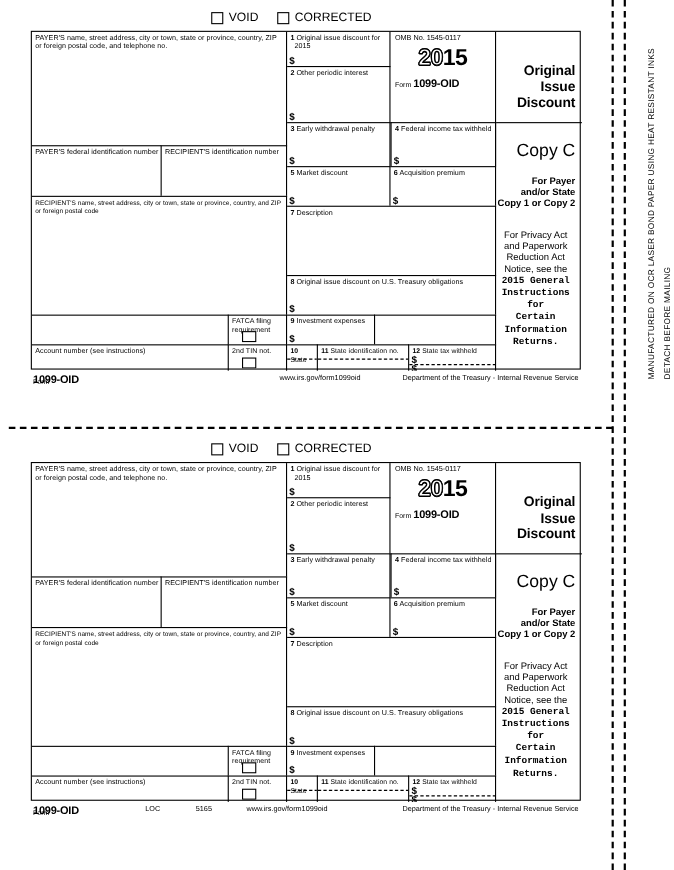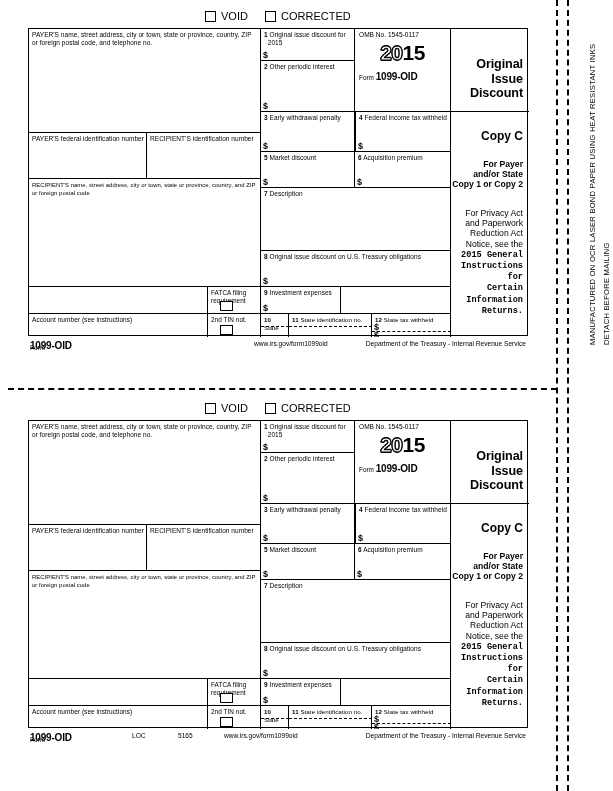--- a/index.html
+++ b/index.html
@@ -57,21 +57,21 @@
   
   .form {
     position: absolute;
     left: 0;
     width: 556px;
   }
 
   
   .voidrow {
     position: absolute;
-    left: 37px;
+    left: 24px;
     top: 0;
     width: 500px;
     height: 20px;
   }
   .cbgroup {
     position: absolute;
     display: flex;
     align-items: center;
     gap: 5px;
     font-size: 11px;
@@ -150,31 +150,32 @@
     text-align: right;
     padding-right: 6px;
   }
   .title-oid {
     font-size: 12.6px;
     font-weight: bold;
     line-height: 14.5px;
     letter-spacing: -0.1px;
   }
   .copyc {
-    font-size: 12px;
-    font-weight: bold;
+    font-size: 16px;
+    font-weight: normal;
   }
   .forpayer {
     font-size: 8.6px;
     font-weight: bold;
     line-height: 10px;
   }
   .privacy {
     font-size: 8.6px;
     line-height: 10.2px;
+    text-align: center;
   }
   .privacy b { font-weight: bold; font-family: Liberation Mono, monospace; }
 
   
   .footer {
     position: absolute;
     left: 28px;
     width: 500px;
     height: 16px;
     font-size: 6.6px;

